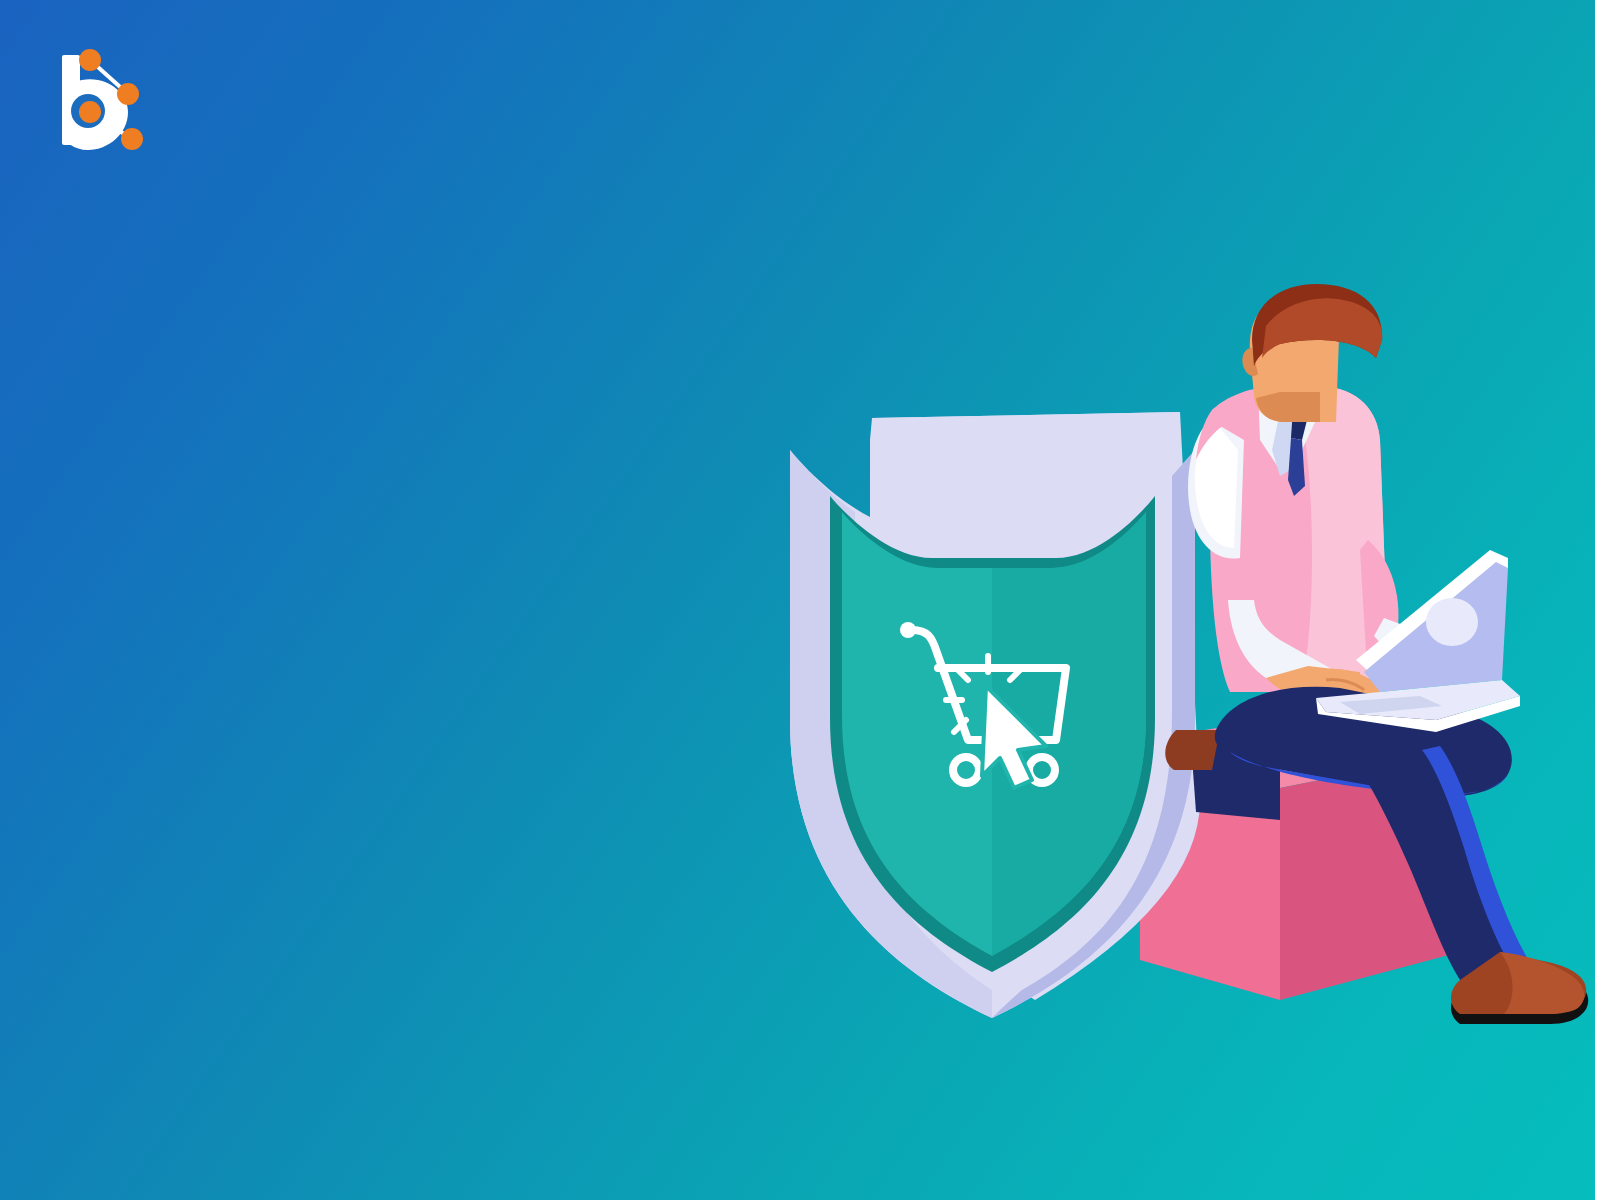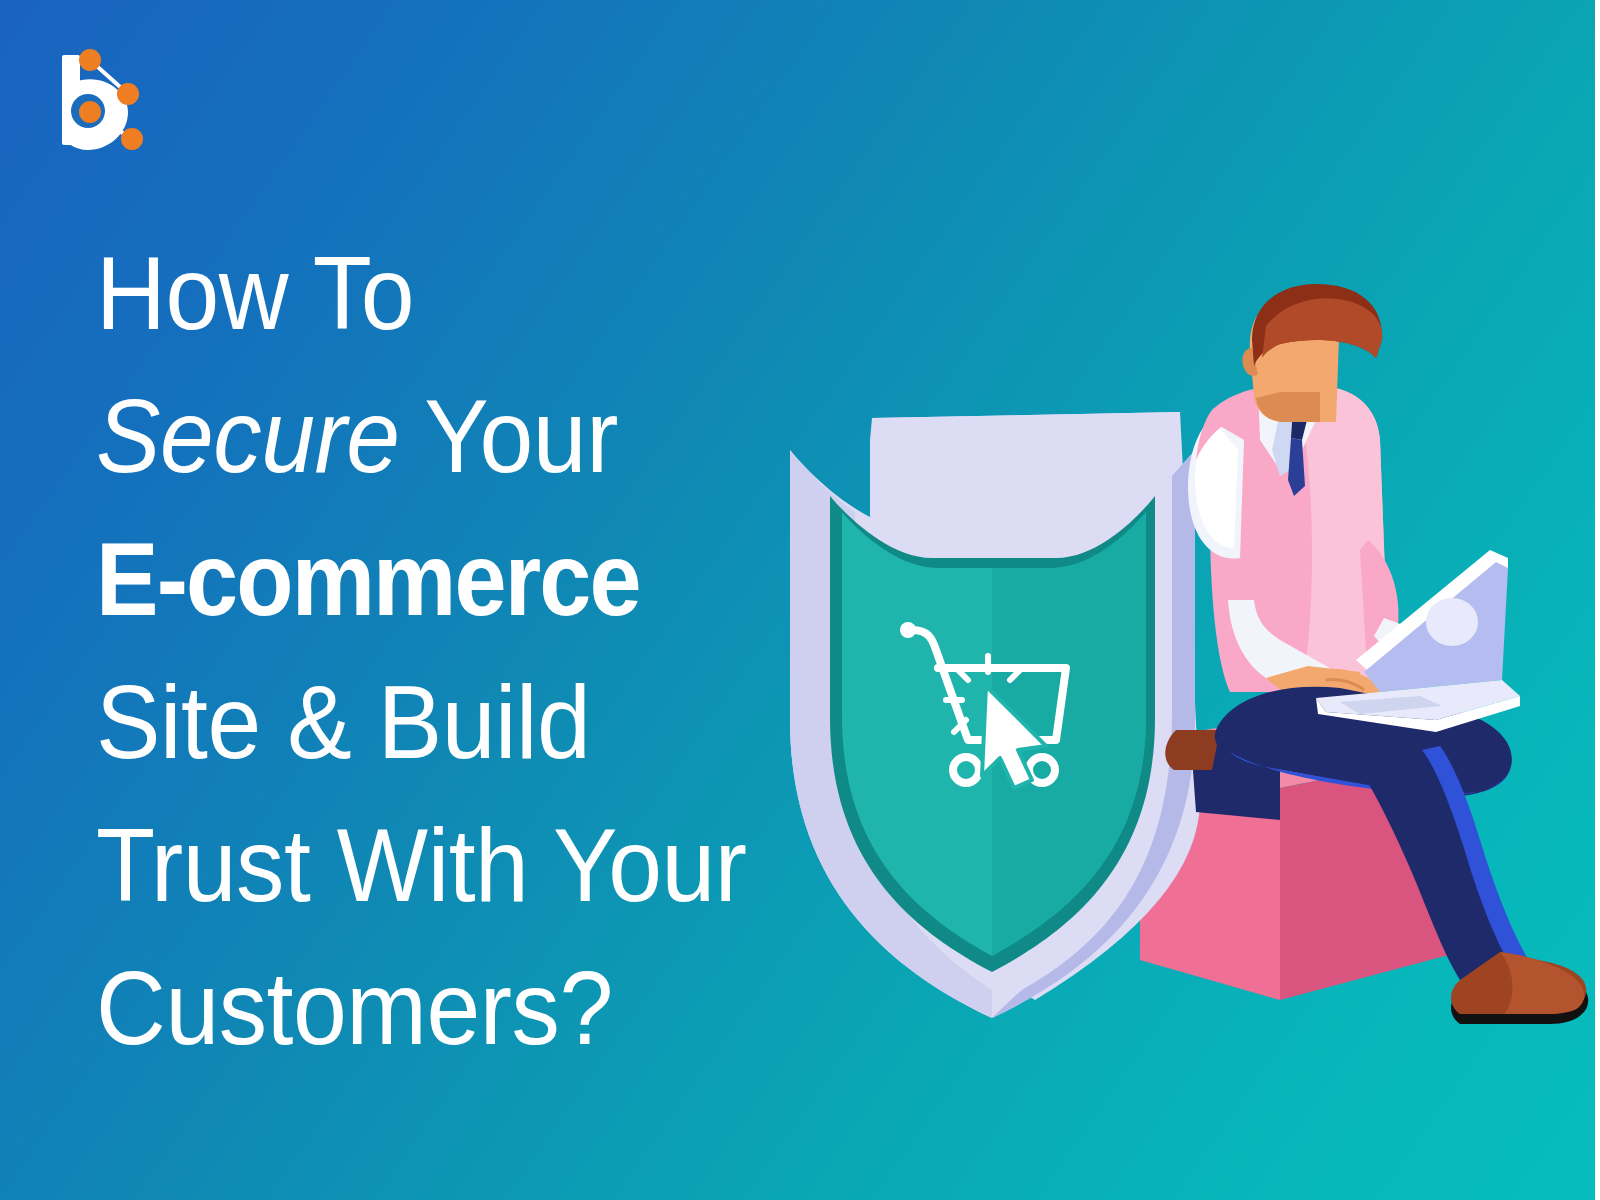--- a/index.html
+++ b/index.html
@@ -116,40 +116,20 @@
 
       <g>
         <circle cx="38" cy="20" r="11" fill="#ef7d22"></circle>
         <circle cx="76" cy="54" r="11" fill="#ef7d22"></circle>
         <circle cx="38" cy="72" r="11" fill="#ef7d22"></circle>
         <circle cx="80" cy="99" r="11" fill="#ef7d22"></circle>
       </g>
     </svg>
   </div>
 
-  <div id="headline">
-    <div class="hl-line">
-      <span class="thin">How To</span>
-    </div>
-    <div class="hl-line">
-      <span class="italic">Secure</span><span class="thin"> Your</span>
-    </div>
-    <div class="hl-line bold">
-      <span>E-commerce</span>
-    </div>
-    <div class="hl-line">
-      <span class="thin">Site &amp; Build</span>
-    </div>
-    <div class="hl-line">
-      <span class="thin">Trust With Your</span>
-    </div>
-    <div class="hl-line">
-      <span class="thin">Customers?</span>
-    </div>
-  </div>
 
   <div id="art">
     <svg viewBox="0 0 840 720" aria-hidden="true">
 
       <g>
         <polygon points="380,440 560,412 700,452 520,488" fill="#f48aa8"></polygon>
         <polygon points="380,440 520,488 520,700 380,660" fill="#ef6f95"></polygon>
         <polygon points="520,488 700,452 700,652 520,700" fill="#d9557f"></polygon>
       </g>
 

